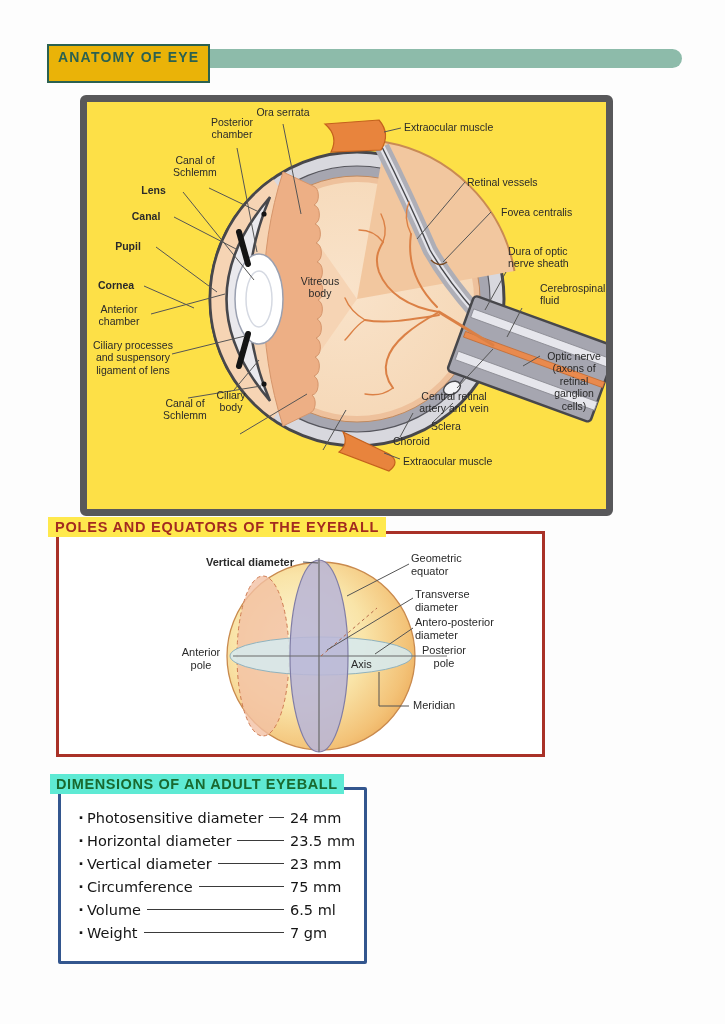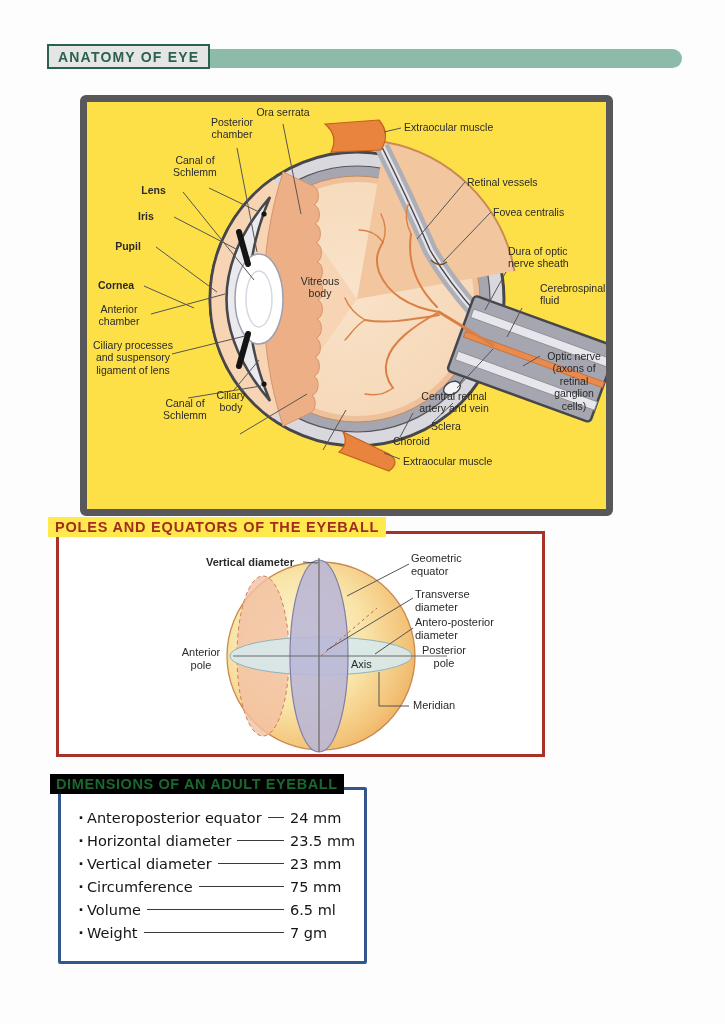--- a/index.html
+++ b/index.html
@@ -3,41 +3,41 @@
 <meta charset="utf-8">
 <style>
   html,body{margin:0;padding:0;}
   body{
     width:725px;height:1024px;position:relative;background:#fdfdfd;
     font-family:"Liberation Sans", sans-serif;color:#222;overflow:hidden;
   }
   
   .hdr-bar{position:absolute;left:62px;top:49px;width:620px;height:19px;
     background:#8dbbaa;border-radius:10px;}
-  .hdr-box{position:absolute;left:47px;top:44px;background:#e5e5e5;
-    border:2px solid #2b6150;padding:3px 9px 2px 9px;color:#2b6150;
+  .hdr-box{position:absolute;left:47px;top:44px;background:#eab308;
+    border:2px solid #2b6150;padding:3px 9px 16px 9px;color:#2b6150;
     font-weight:bold;font-size:14px;letter-spacing:1.2px;}
   
   .frame1{position:absolute;left:80px;top:95px;width:519px;height:407px;
     border:7px solid #58585a;border-radius:6px;background:#fde047;}
   .frame1 svg{position:absolute;left:0;top:0;}
   .elbl{position:absolute;font-size:10.5px;line-height:1.18;color:#2a2a2a;
     white-space:pre-line;}
   .c{text-align:center;} .r{text-align:center;font-weight:bold;}
   
   .box2{position:absolute;left:56px;top:531px;width:483px;height:220px;
     border:3px solid #a93127;background:#fff;}
   .box2 svg{position:absolute;left:0;top:0;}
   .title2{position:absolute;left:48px;top:517px;background:#ffe94d;color:#a32b20;
     font-weight:bold;font-size:14.5px;letter-spacing:0.8px;padding:2px 7px;z-index:3;}
   .slbl{position:absolute;font-size:11px;line-height:1.2;color:#2a2a2a;white-space:pre-line;}
   
   .box3{position:absolute;left:58px;top:787px;width:303px;height:171px;
     border:3px solid #33568e;background:#fff;border-radius:2px;}
-  .title3{position:absolute;left:50px;top:774px;background:#000000;color:#19692f;
+  .title3{position:absolute;left:50px;top:774px;background:#5eead4;color:#19692f;
     font-weight:bold;font-size:14.5px;letter-spacing:0.6px;padding:2px 6px;z-index:3;}
   .dim-list{position:absolute;left:14px;top:16px;right:10px;
     font-family:"DejaVu Sans", sans-serif;font-size:14.5px;color:#151515;}
   .dim-row{display:flex;align-items:center;height:23px;}
   .bullet{width:12px;text-align:center;font-weight:bold;}
   .dim-label{white-space:nowrap;}
   .dim-line{flex:1;border-top:1.7px solid #3a3a3a;margin:0 6px;min-width:8px;}
   .dim-value{width:64px;white-space:nowrap;}
 </style>
 </head>
@@ -141,35 +141,35 @@
       <path d="M313,357 L297,351"></path>
     </g>
   </svg>
 
   <div class="elbl c" style="left:156px;top:4px;width:80px;">Ora serrata</div>
   <div class="elbl c" style="left:105px;top:14px;width:80px;">Posterior
 chamber</div>
   <div class="elbl c" style="left:66px;top:52px;width:84px;">Canal of
 Schlemm</div>
   <div class="elbl r" style="left:40px;top:82px;width:53px;">Lens</div>
-  <div class="elbl r" style="left:34px;top:108px;width:50px;">Iris</div>
+  <div class="elbl r" style="left:34px;top:108px;width:50px;">Canal</div>
   <div class="elbl r" style="left:16px;top:138px;width:50px;">Pupil</div>
   <div class="elbl r" style="left:4px;top:177px;width:50px;">Cornea</div>
   <div class="elbl c" style="left:1px;top:201px;width:62px;">Anterior
 chamber</div>
   <div class="elbl c" style="left:0px;top:237px;width:92px;">Ciliary processes
 and suspensory
 ligament of lens</div>
   <div class="elbl c" style="left:58px;top:295px;width:80px;">Canal of
 Schlemm</div>
   <div class="elbl c" style="left:117px;top:287px;width:54px;text-align:center;">Ciliary
 body</div>
   <div class="elbl" style="left:317px;top:19px;width:120px;">Extraocular muscle</div>
   <div class="elbl" style="left:380px;top:74px;width:90px;">Retinal vessels</div>
-  <div class="elbl" style="left:406px;top:104px;width:95px;">Fovea centralis</div>
+  <div class="elbl" style="left:406px;top:104px;width:95px;padding-left:8px;">Fovea centralis</div>
   <div class="elbl" style="left:421px;top:143px;width:88px;">Dura of optic
 nerve sheath</div>
   <div class="elbl" style="left:437px;top:180px;width:80px;margin-left:16px;">Cerebrospinal
 fluid</div>
   <div class="elbl" style="left:456px;top:248px;width:62px;text-align:center;">Optic nerve
 (axons of
 retinal
 ganglion
 cells)</div>
   <div class="elbl c" style="left:320px;top:288px;width:94px;">Central retinal
@@ -222,21 +222,21 @@
 pole</div>
   <div class="slbl" style="left:292px;top:124px;width:40px;">Axis</div>
   <div class="slbl" style="left:354px;top:165px;width:70px;">Meridian</div>
 </div>
 
 <div class="title3">DIMENSIONS OF AN ADULT EYEBALL</div>
 <div class="box3">
   <div class="dim-list">
     <div class="dim-row">
       <span class="bullet">·</span>
-      <span class="dim-label">Anteroposterior equator</span>
+      <span class="dim-label">Photosensitive diameter</span>
       <span class="dim-line"></span>
       <span class="dim-value">24 mm</span>
     </div>
     <div class="dim-row">
       <span class="bullet">·</span>
       <span class="dim-label">Horizontal diameter</span>
       <span class="dim-line"></span>
       <span class="dim-value">23.5 mm</span>
     </div>
     <div class="dim-row">

